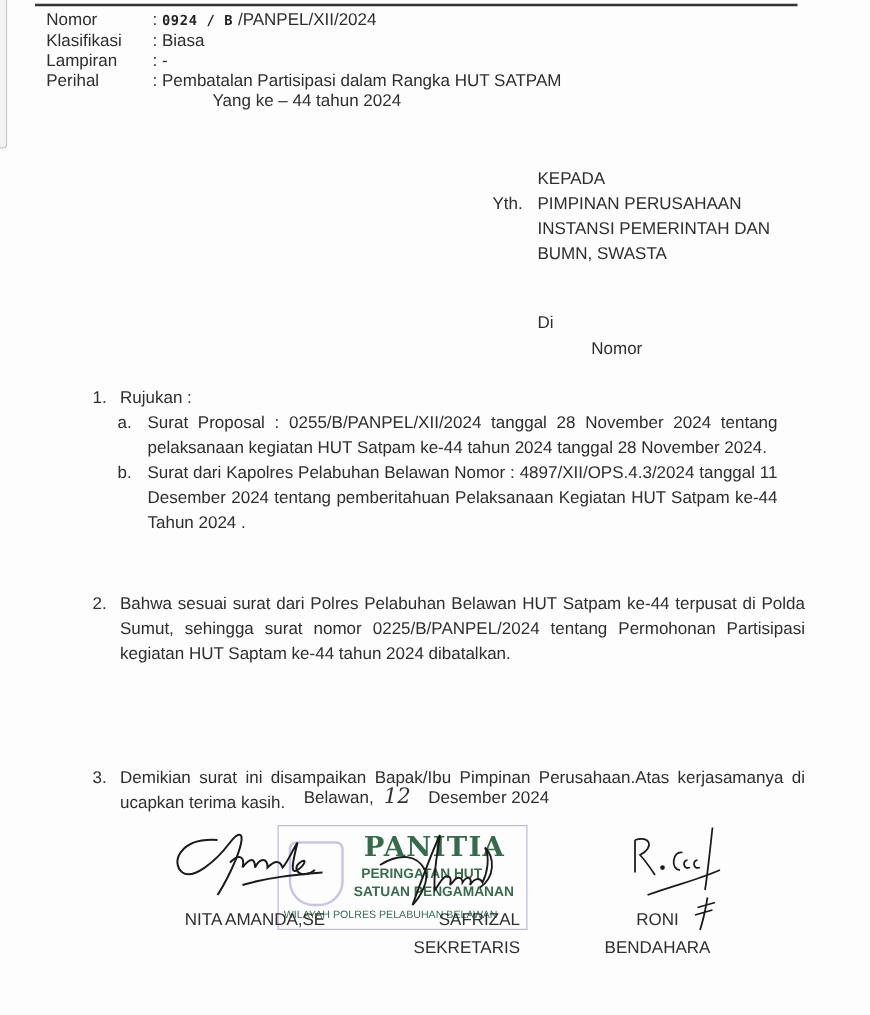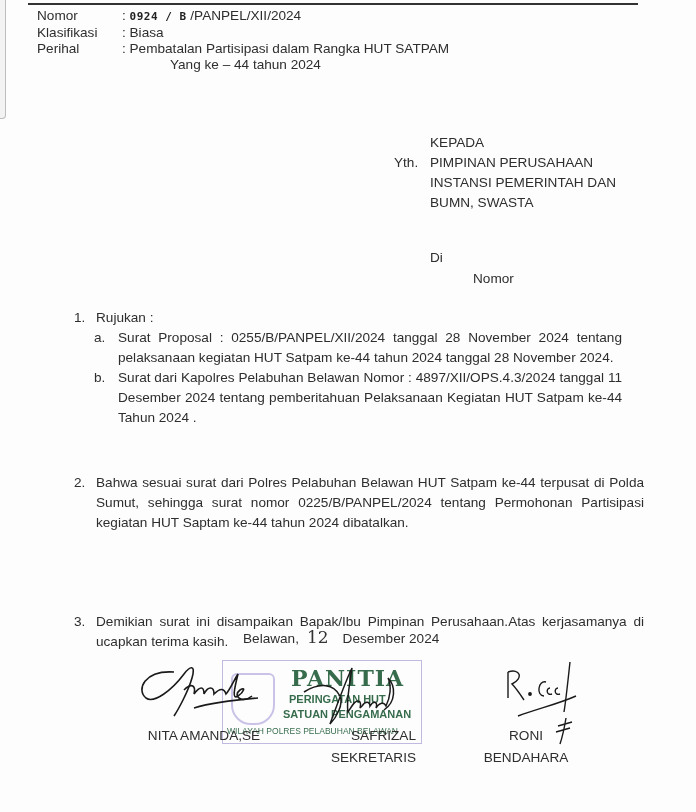--- a/index.html
+++ b/index.html
@@ -32,21 +32,21 @@
     .tempat { position: absolute; left: 473px; top: 271px; }
 
     .body-block { position: absolute; left: 74px; width: 548px; line-height: 20px; }
     .num { display: inline-block; width: 22px; }
     .sub { position: relative; padding-left: 44px; text-align: justify; }
     .sub .letter { position: absolute; left: 20px; }
     .para { position: relative; padding-left: 22px; text-align: justify; }
     .para .n { position: absolute; left: 0; }
 
     .place-date { position: absolute; left: 243px; top: 627px; }
-    .hand-day { font-family: "DejaVu Serif", serif; font-size: 17px; color: #333; margin: 0 14px 0 8px; }
+    .hand-day { font-family: "DejaVu Serif", serif; font-style: italic; font-size: 17px; color: #333; margin: 0 14px 0 8px; }
 
     .stamp {
       position: absolute; left: 222px; top: 660px; width: 198px; height: 82px;
       border: 1.5px solid #b8aedb; color: #14532d; opacity: 0.85;
     }
     .stamp-logo {
       position: absolute; left: 8px; top: 12px; width: 40px; height: 48px;
       border: 2px solid #c2b9e4; border-radius: 6px 6px 20px 20px;
     }
     .stamp-title { position: absolute; left: 68px; top: 4px; font-family: "DejaVu Serif", serif; font-weight: bold; font-size: 22px; letter-spacing: 1px; }
@@ -65,20 +65,24 @@
 <div class="top-rule"></div>
 
 <div class="meta">
   <div class="meta-row">
     <span class="meta-label">Nomor</span>
     <span class="meta-val"><span>: </span><span class="hand">0924 / B</span><span> /PANPEL/XII/2024</span></span>
   </div>
   <div class="meta-row">
     <span class="meta-label">Klasifikasi</span>
     <span class="meta-val">: Biasa</span>
+  </div>
+  <div class="meta-row">
+    <span class="meta-label">Lampiran</span>
+    <span class="meta-val">: -</span>
   </div>
   <div class="meta-row">
     <span class="meta-label">Perihal</span>
     <span class="meta-val">: Pembatalan Partisipasi dalam Rangka  HUT SATPAM</span>
   </div>
   <div class="indent-cont">Yang ke – 44 tahun 2024</div>
 </div>
 
 <div class="addr">
   <div class="addr-row">

